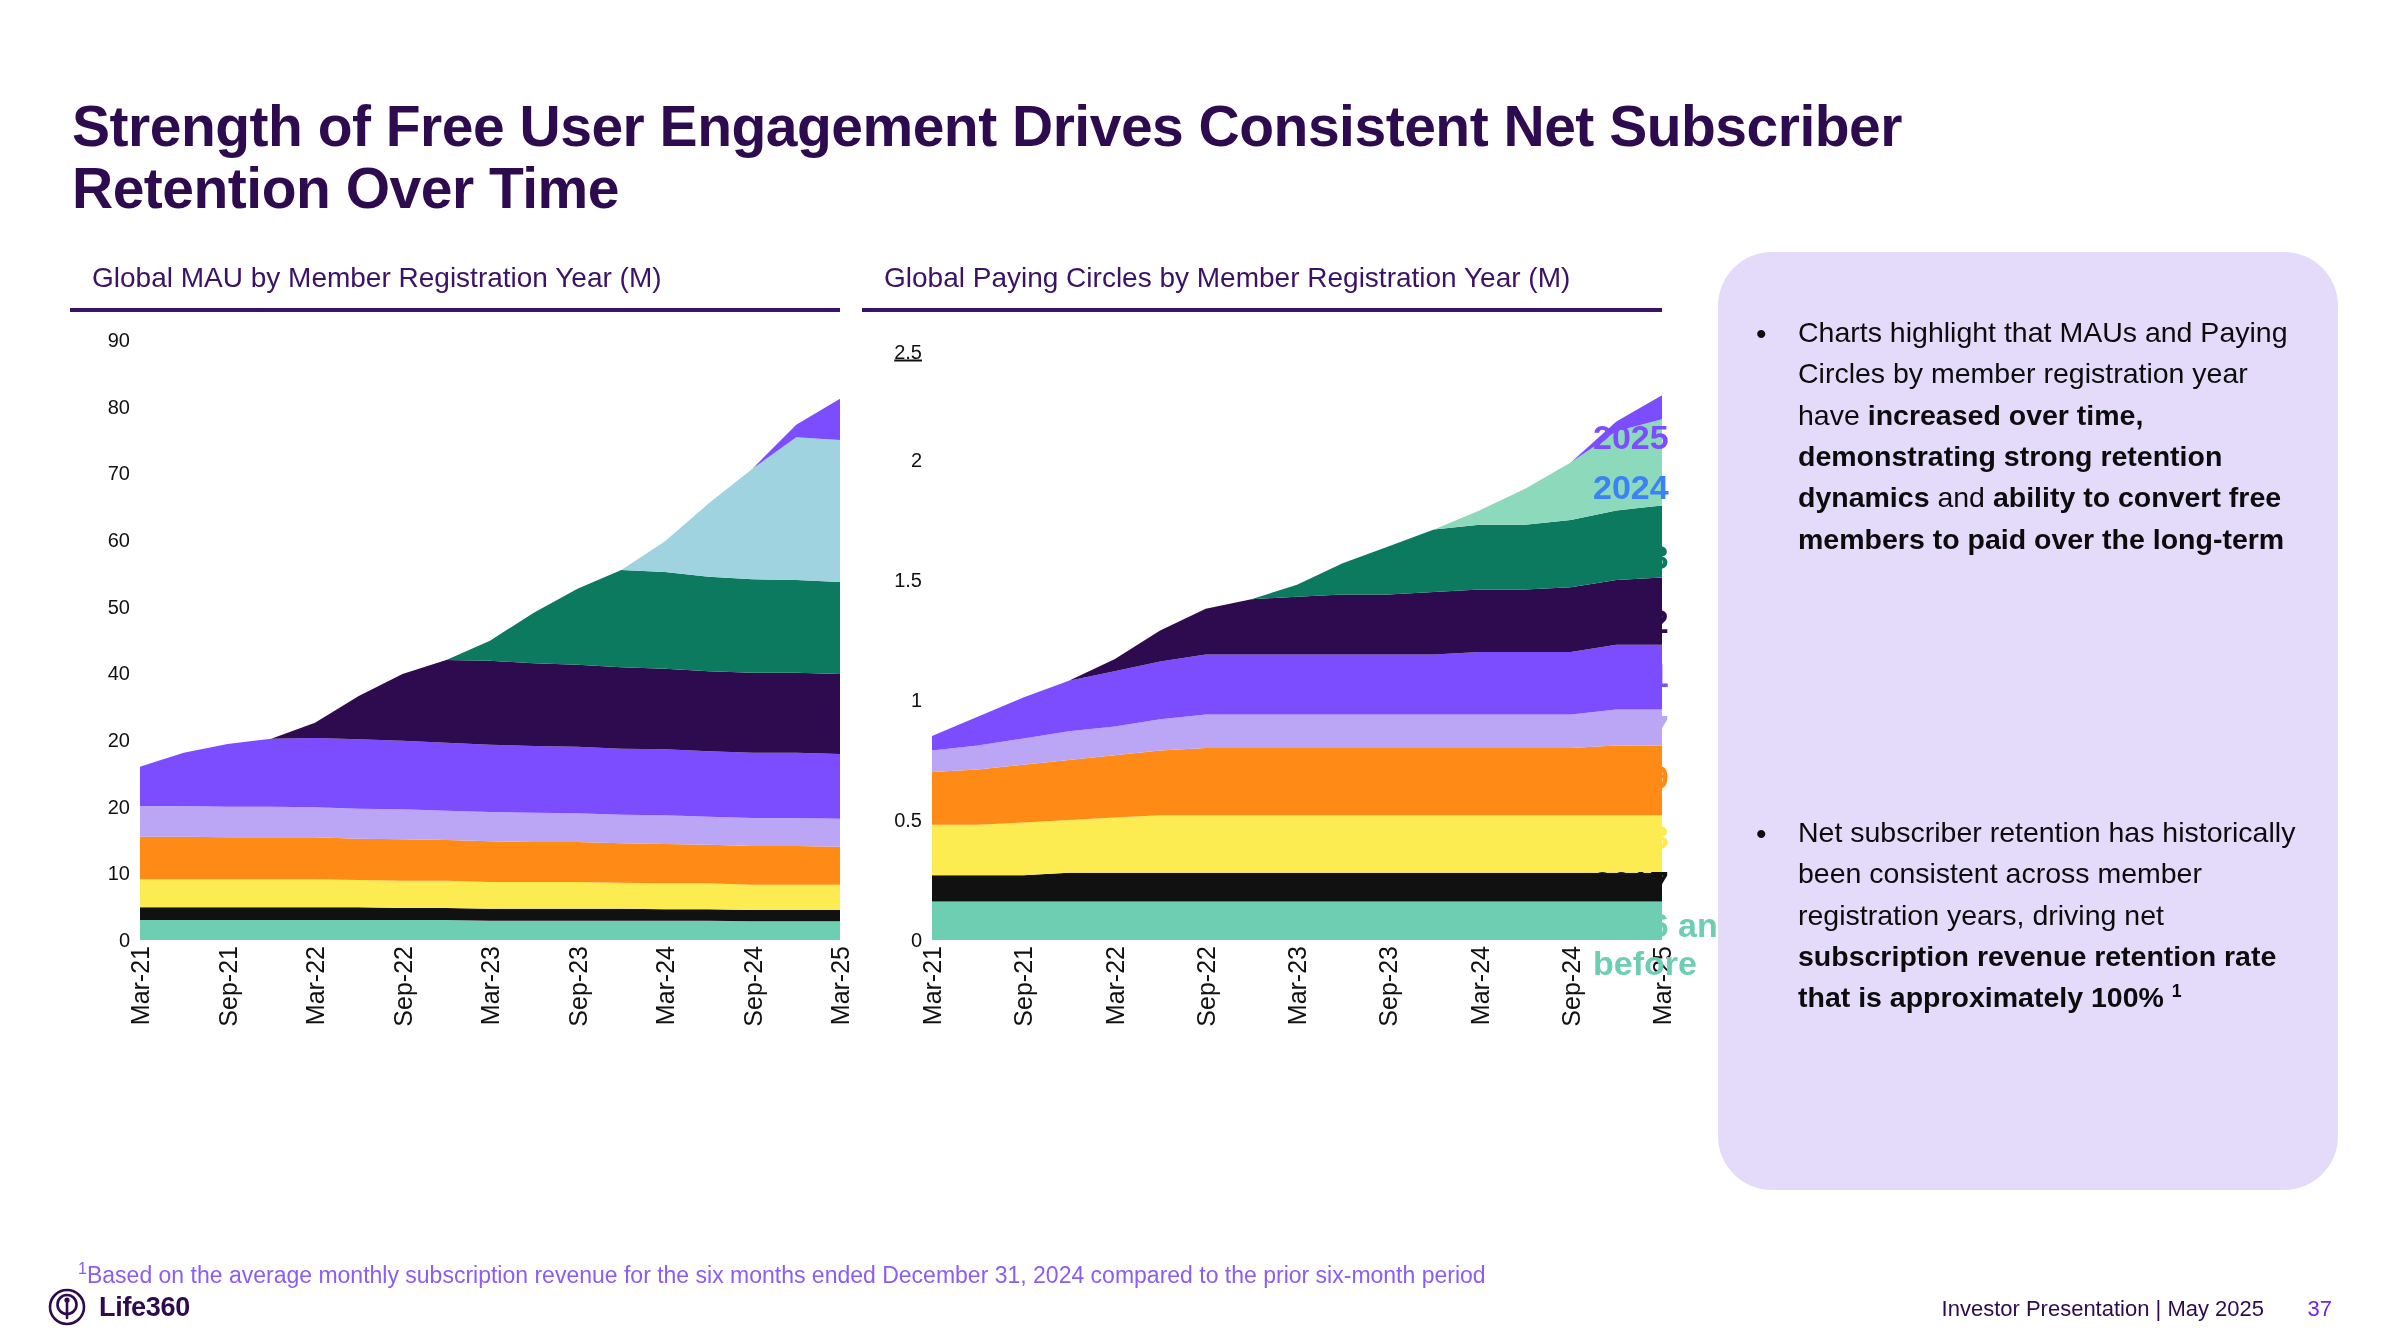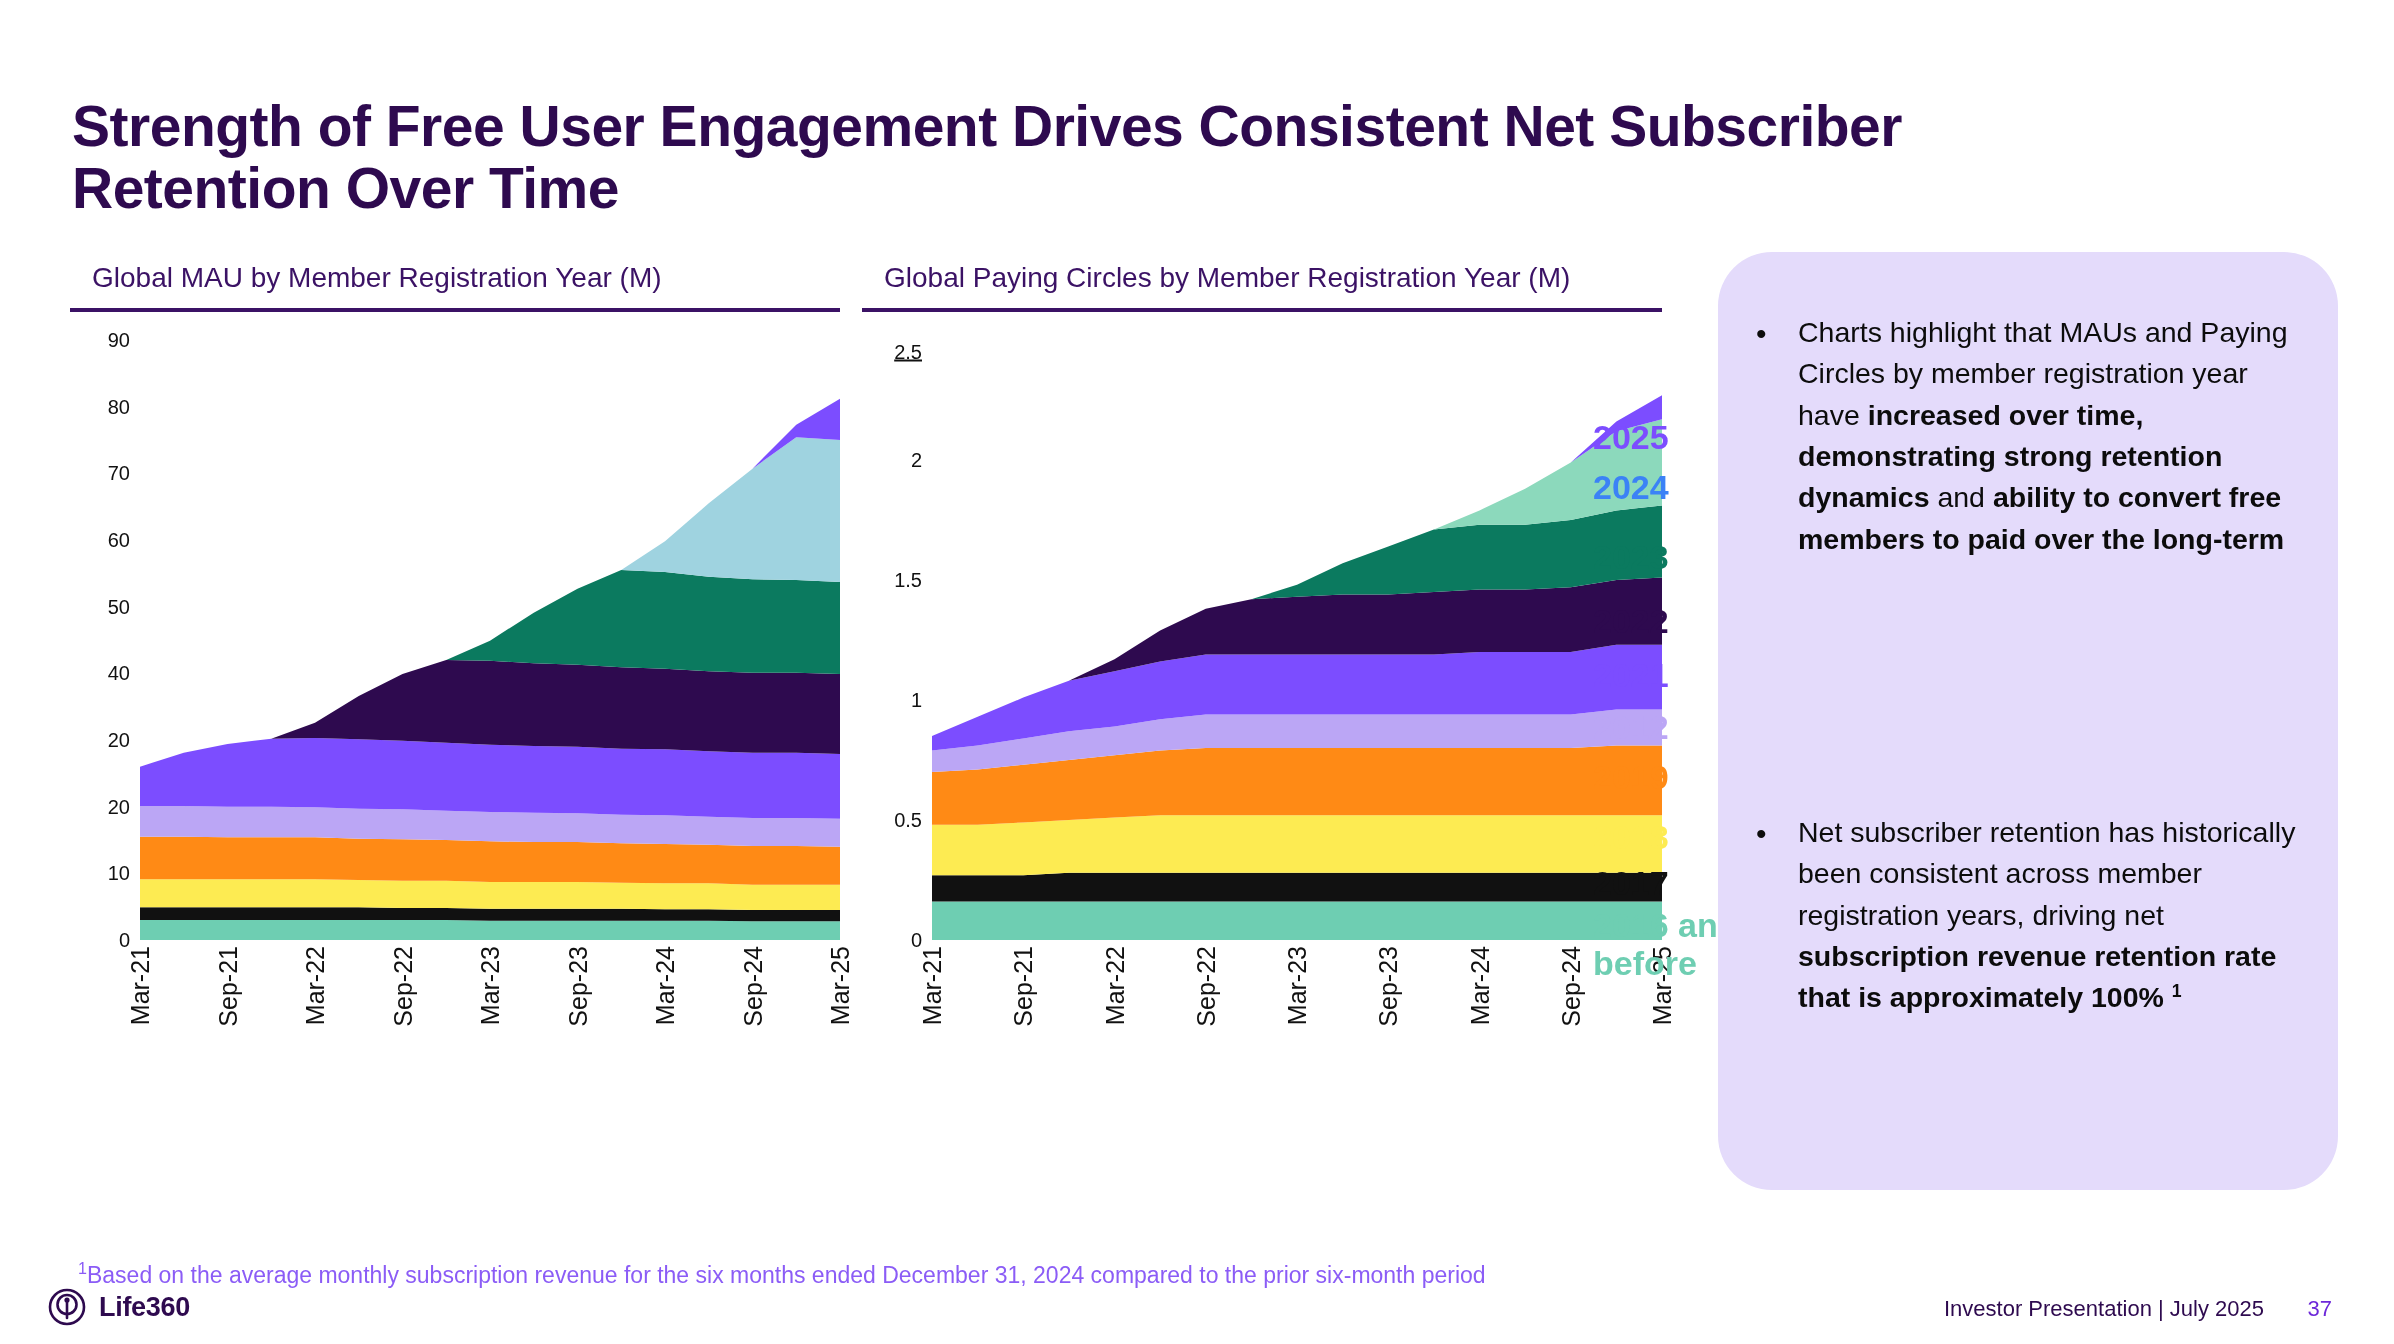--- a/index.html
+++ b/index.html
@@ -178,21 +178,21 @@
         </div>
     </div>
   </section>
 
   <div id="chart-legend">
       <div class="legend-item" style="top: 0px; color: rgb(124, 77, 255);">2025</div>
       <div class="legend-item" style="top: 50px; color: #3b82f6;">2024</div>
       <div class="legend-item" style="top: 120px; color: rgb(11, 122, 95);">2023</div>
       <div class="legend-item" style="top: 184px; color: rgb(46, 10, 79);">2022</div>
       <div class="legend-item" style="top: 238px; color: rgb(124, 77, 255);">2021</div>
-      <div class="legend-item" style="top: 290px; color: rgb(187, 166, 245);">2012</div>
+      <div class="legend-item" style="top: 290px; color: rgb(187, 166, 245);">2027</div>
       <div class="legend-item" style="top: 340px; color: rgb(255, 138, 21);">2019</div>
       <div class="legend-item" style="top: 400px; color: rgb(253, 235, 82);">2018</div>
       <div class="legend-item" style="top: 446px; color: rgb(17, 17, 17);">2017</div>
       <div class="legend-item" style="top: 488px; color: rgb(110, 206, 178);">2016 and
 before</div>
     </div>
 
   <aside id="callout-box">
       <div class="callout-bullet" style="top: 60px;">
         <span class="dot">•</span>
@@ -210,16 +210,16 @@
     <span class="logo-mark">
       <svg width="38" height="38" viewBox="0 0 38 38" aria-hidden="true">
         <circle cx="19" cy="19" r="17" fill="none" stroke="#2E0A4F" stroke-width="2.6"></circle>
         <circle cx="19" cy="16.5" r="9.5" fill="none" stroke="#2E0A4F" stroke-width="2.6"></circle>
         <path d="M19 13 L19 30" stroke="#2E0A4F" stroke-width="2.6" stroke-linecap="round"></path>
         <circle cx="19" cy="12" r="2.6" fill="#2E0A4F"></circle>
       </svg>
     </span>
     <span class="wordmark">Life360</span>
   </div>
-  <div id="footer-meta">Investor Presentation  | July 2025</div>
+  <div id="footer-meta">Investor Presentation  | May 2025</div>
   <div id="page-number">37</div>
 
 </div>
 
 </body></html>

